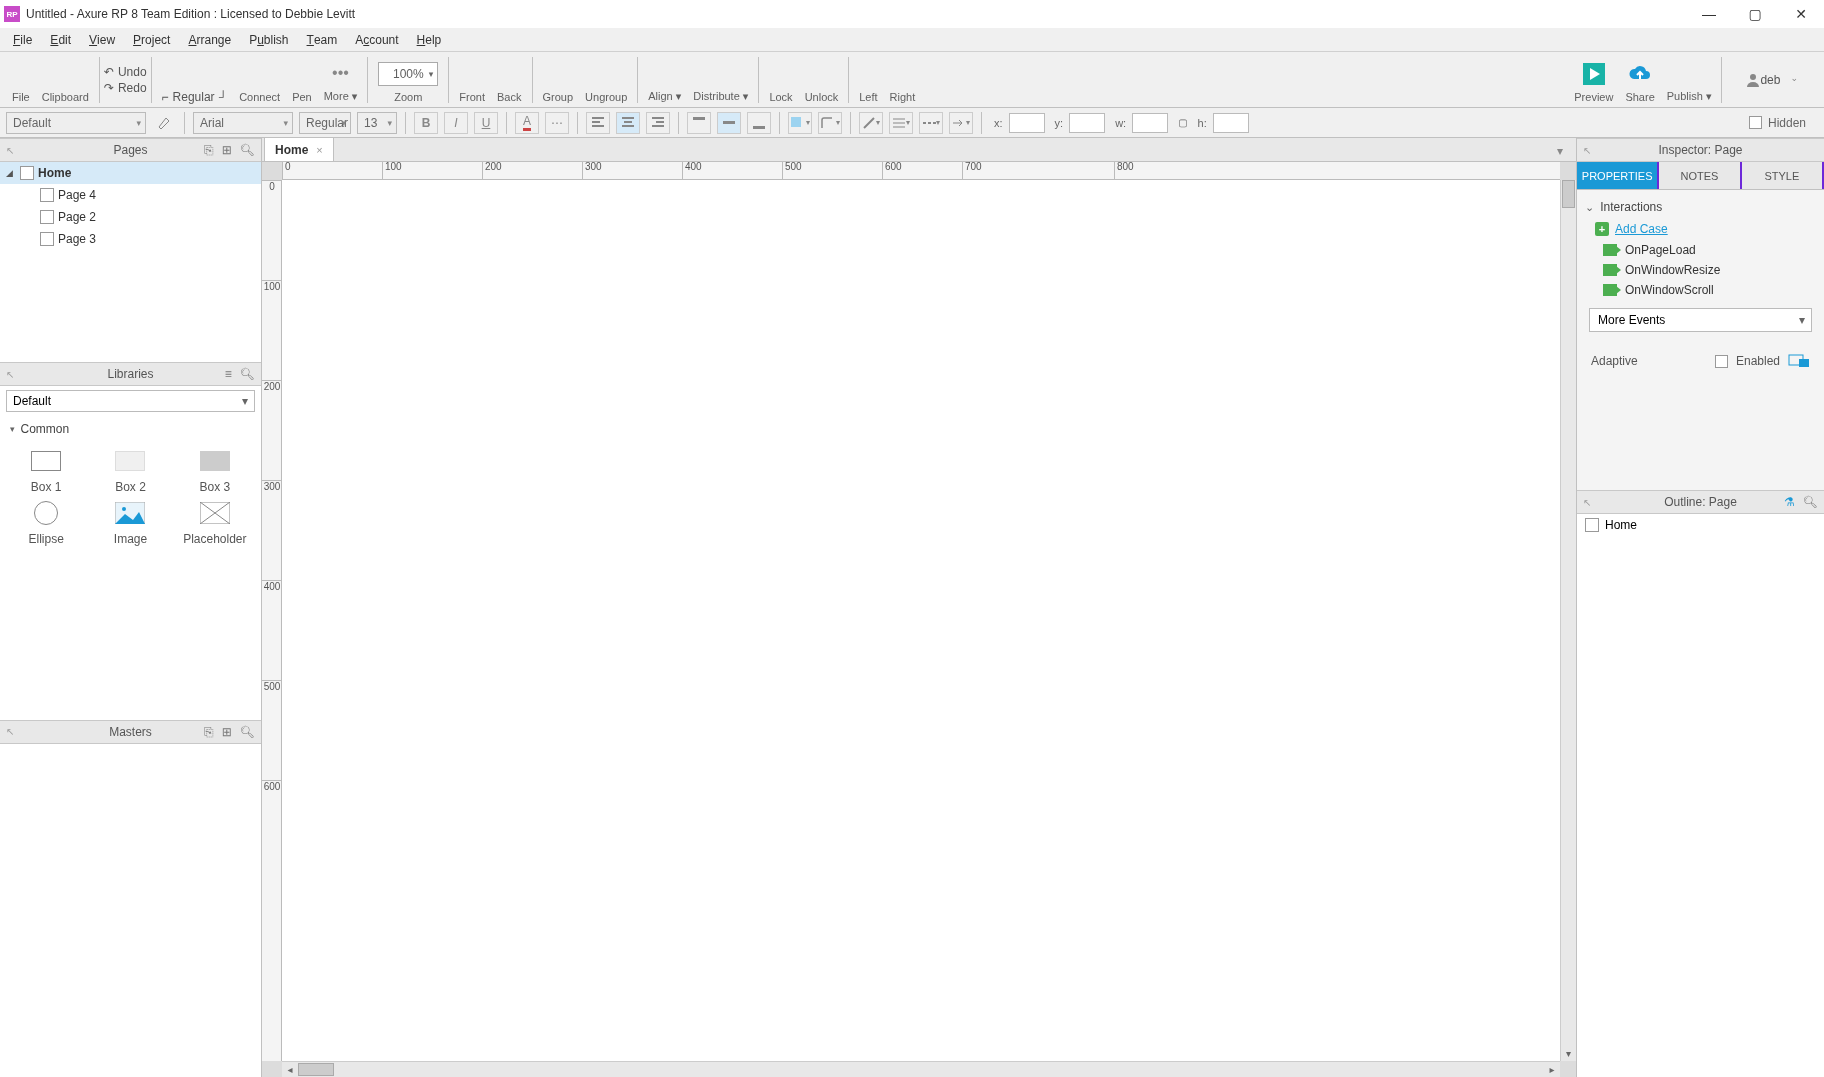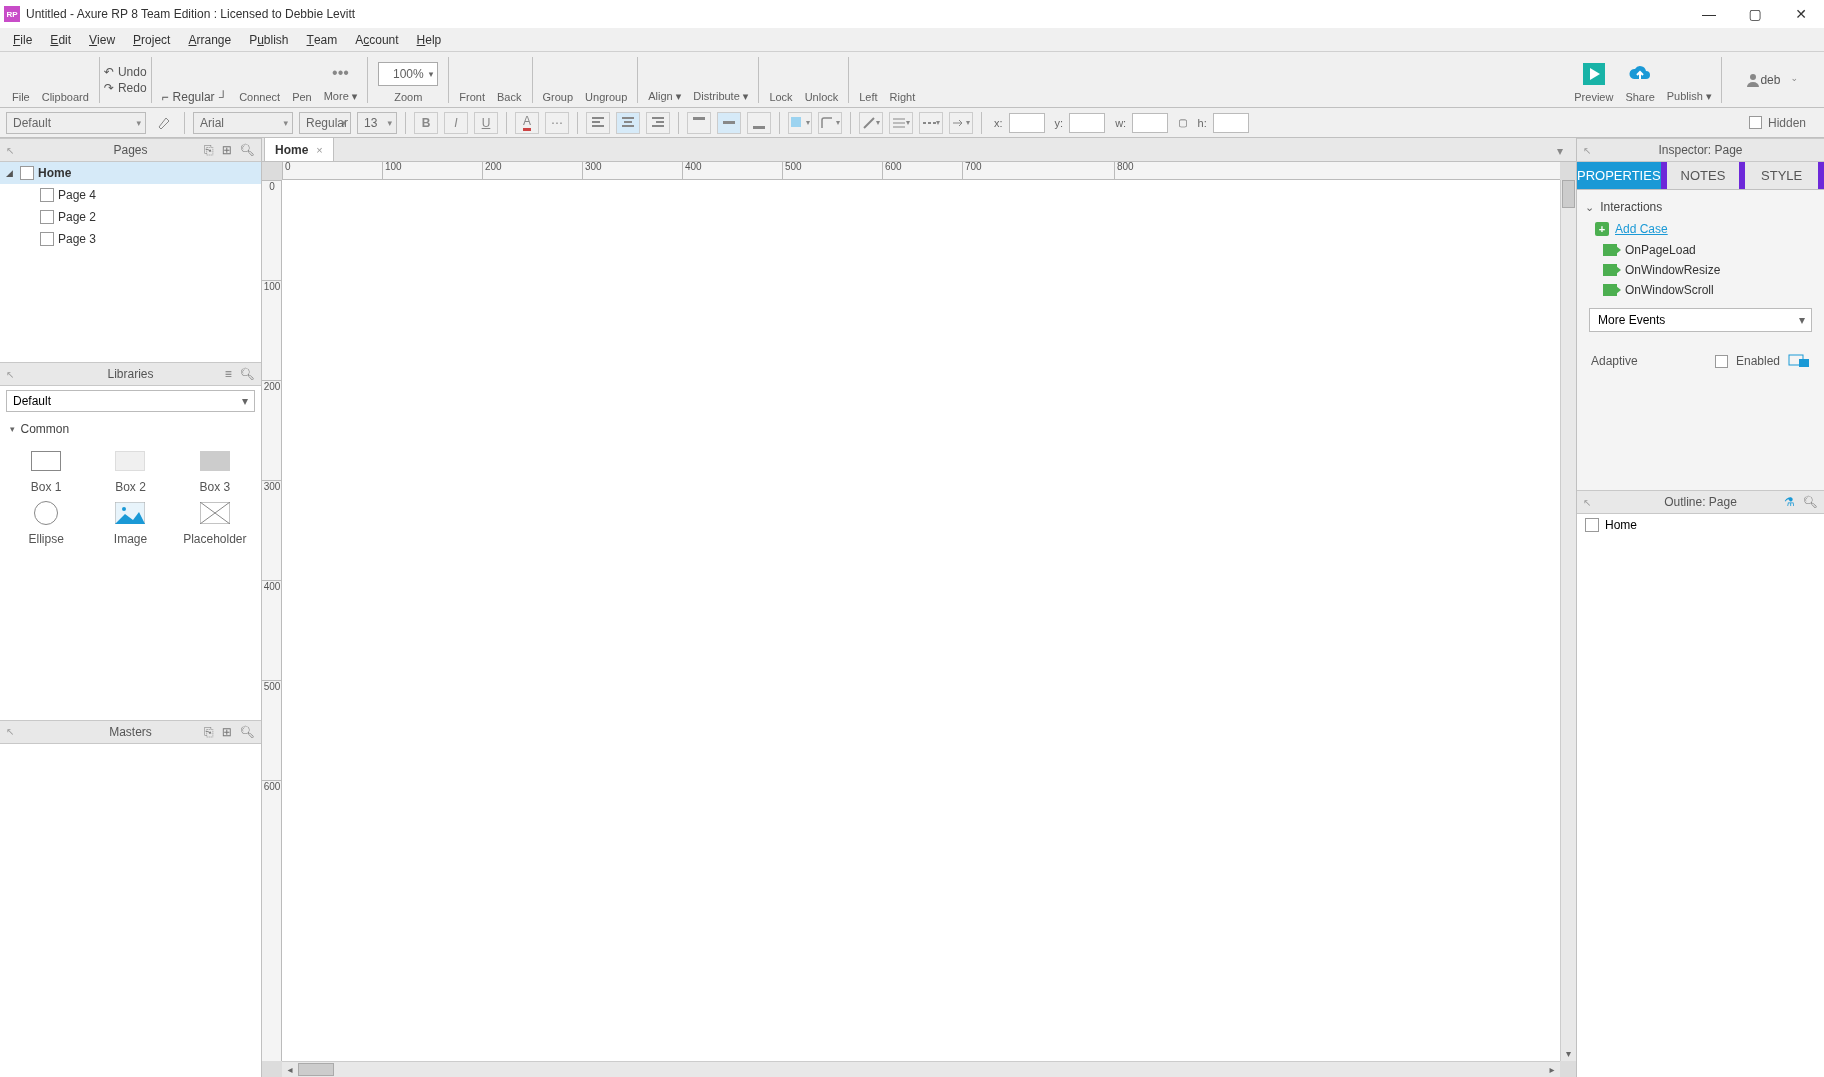--- a/index.html
+++ b/index.html
@@ -67,21 +67,21 @@
 .ruler-v .tick{position:absolute;left:0;font-size:10px;color:#555;border-top:1px solid #bbb;width:20px;text-align:center;writing-mode:horizontal-tb;height:100px}
 .canvas{position:absolute;top:18px;left:20px;right:16px;bottom:16px;background:#fff}
 .scroll-v{position:absolute;top:18px;right:0;width:16px;bottom:16px;background:#e8e8e8;border-left:1px solid #ccc}
 .scroll-v .thumb{position:absolute;top:0;left:1px;right:1px;height:28px;background:#ccc;border:1px solid #aaa}
 .scroll-v .arr{position:absolute;left:0;right:0;height:16px;display:flex;align-items:center;justify-content:center;color:#666;font-size:10px}
 .scroll-h{position:absolute;bottom:0;left:20px;right:16px;height:16px;background:#e8e8e8;border-top:1px solid #ccc}
 .scroll-h .thumb{position:absolute;left:16px;top:1px;bottom:1px;width:36px;background:#ccc;border:1px solid #aaa}
 .scroll-h .arr{position:absolute;top:0;bottom:0;width:16px;display:flex;align-items:center;justify-content:center;color:#666;font-size:10px}
 .rightcol{width:248px;display:flex;flex-direction:column;border-left:1px solid #c0c0c0;background:#f4f4f4}
 .insp-tabs{height:28px;display:flex;border-bottom:1px solid #c0c0c0}
-.insp-tab{flex:1;display:flex;align-items:center;justify-content:center;font-size:13px;color:#555;background:#e8e8e8;border-right:6px solid #6d28d9}
+.insp-tab{flex:1;display:flex;align-items:center;justify-content:center;font-size:11px;color:#555;background:#e8e8e8;border-right:2px solid #6d28d9}
 .insp-tab.active{background:#1a99d6;color:#fff}
 .insp-body{flex:0 0 300px;overflow:auto;padding:6px 8px}
 .insp-sec{margin-bottom:18px}
 .insp-sec-h{display:flex;align-items:center;gap:6px;color:#444;font-size:11px;padding:4px 0}
 .insp-sec-h::before{content:"⌄";font-size:11px;color:#666}
 .addcase{display:flex;align-items:center;gap:6px;padding:4px 10px;color:#1a99d6;font-size:12px}
 .addcase .plus{width:14px;height:14px;border-radius:2px;background:#4caf50;color:#fff;display:flex;align-items:center;justify-content:center;font-size:11px;font-weight:bold}
 .addcase .link{text-decoration:underline}
 .evt{display:flex;align-items:center;gap:8px;padding:3px 18px;font-size:11px;color:#333}
 .evt .eic{width:14px;height:12px;background:#4caf50;position:relative}

